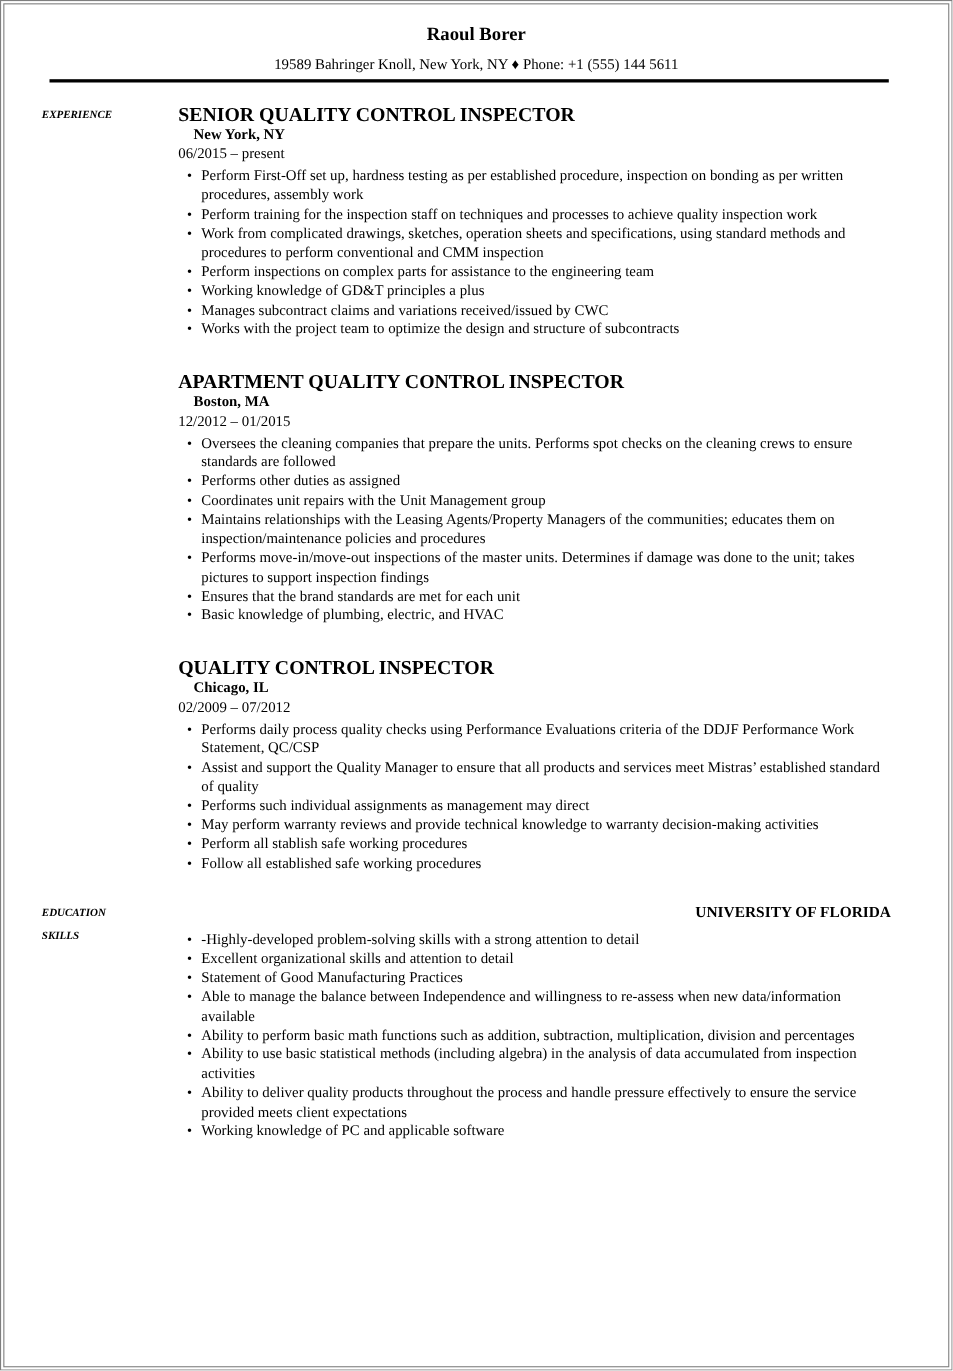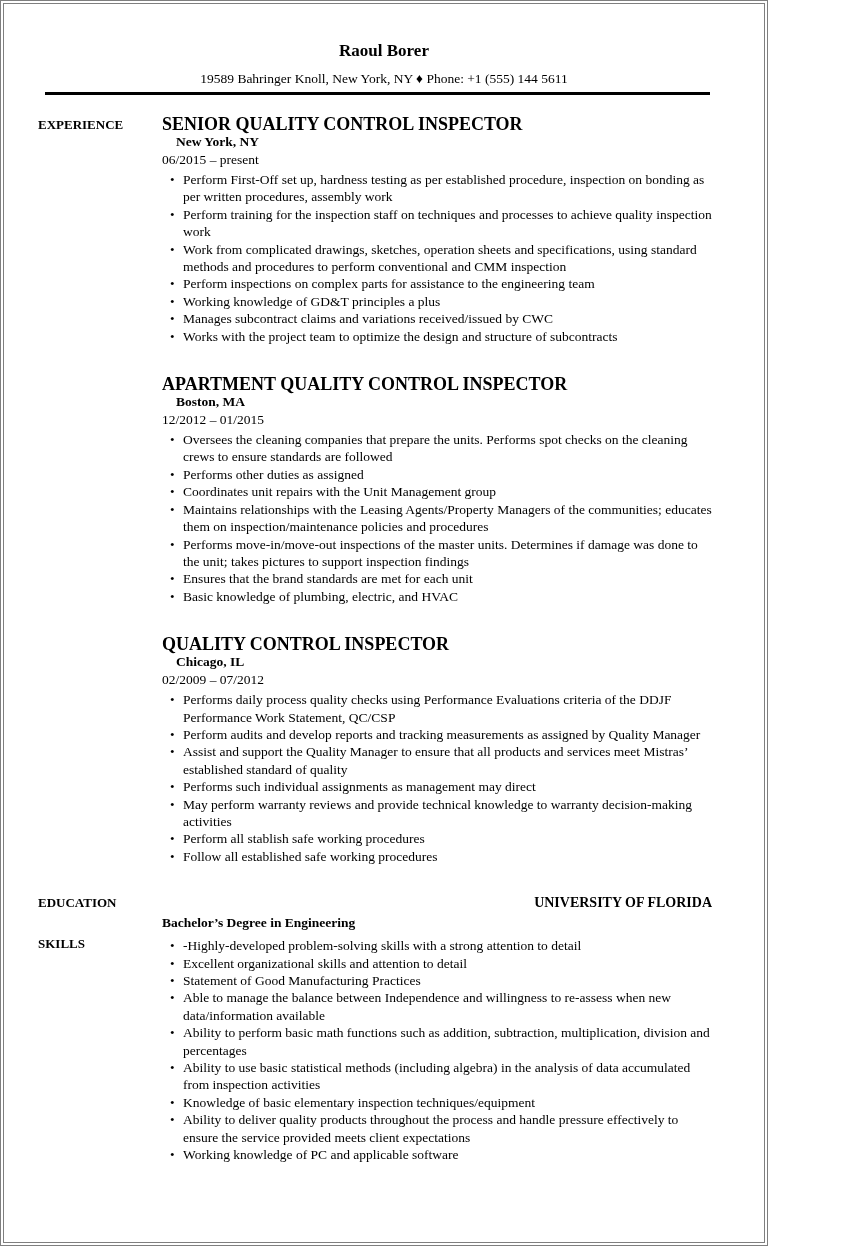--- a/index.html
+++ b/index.html
@@ -4,26 +4,26 @@
 <style>
   html, body {
     margin: 0;
     padding: 0;
     background: #ffffff;
     font-family: "Liberation Serif", "DejaVu Serif", serif;
     color: #000000;
   }
   .page {
     position: relative;
-    width: 768px;
+    width: 866px;
     height: 1246px;
     box-sizing: border-box;
     background: #ffffff;
     border: 4px double #7f7f7f;
-    padding-top: 28px;
+    padding-top: 8px;
     overflow: hidden;
   }
   
   .header {
     padding: 0 38px;
     text-align: center;
   }
   .name {
     margin: 8px 0 0 0;
     font-size: 17px;
@@ -44,24 +44,25 @@
   
   .section {
     display: flex;
     align-items: flex-start;
     padding: 0 52px 0 34px;
     margin-top: 20px;
   }
   .section-label {
     flex: 0 0 124px;
     width: 124px;
-    font-size: 13px;
+    font-size: 10px;
     font-weight: bold;
     line-height: 18px;
     padding-top: 1px;
+    font-style: italic;
   }
   .section-content {
     flex: 1 1 auto;
     min-width: 0;
     font-size: 13.5px;
     line-height: 17.4px;
   }
   
   .job { margin-bottom: 30px; }
   .job:last-child { margin-bottom: 0; }
@@ -158,49 +159,46 @@
             <li>Basic knowledge of plumbing, electric, and HVAC</li>
           </ul>
   </article>
 
   <article class="job">
     <h2 class="job-title">QUALITY CONTROL INSPECTOR</h2>
     <div class="job-location">Chicago, IL</div>
     <div class="job-dates">02/2009 – 07/2012</div>
     <ul class="bullets">
             <li>Performs daily process quality checks using Performance Evaluations criteria of the DDJF Performance Work Statement, QC/CSP</li>
-            <li>Perform audits and develop reports and tracking measurements as assigned by Quality Manager</li>
             <li>Assist and support the Quality Manager to ensure that all products and services meet Mistras’ established standard of quality</li>
             <li>Performs such individual assignments as management may direct</li>
             <li>May perform warranty reviews and provide technical knowledge to warranty decision-making activities</li>
             <li>Perform all stablish safe working procedures</li>
             <li>Follow all established safe working procedures</li>
           </ul>
   </article>
 </div>
   </div>
 
   <div class="section education-section">
     <div class="section-label">EDUCATION</div>
     <div class="section-content">
       <div class="school">UNIVERSITY OF FLORIDA</div>
-      <div class="degree">Bachelor’s Degree in Engineering</div>
     </div>
   </div>
 
   <div class="section skills-section">
     <div class="section-label">SKILLS</div>
     <div class="section-content">
       <ul class="bullets">
           <li>-Highly-developed problem-solving skills with a strong attention to detail</li>
           <li>Excellent organizational skills and attention to detail</li>
           <li>Statement of Good Manufacturing Practices</li>
           <li>Able to manage the balance between Independence and willingness to re-assess when new data/information available</li>
           <li>Ability to perform basic math functions such as addition, subtraction, multiplication, division and percentages</li>
           <li>Ability to use basic statistical methods (including algebra) in the analysis of data accumulated from inspection activities</li>
-          <li>Knowledge of basic elementary inspection techniques/equipment</li>
           <li>Ability to deliver quality products throughout the process and handle pressure effectively to ensure the service provided meets client expectations</li>
           <li>Working knowledge of PC and applicable software</li>
         </ul>
     </div>
   </div>
 
 </div>
 
 </body></html>

